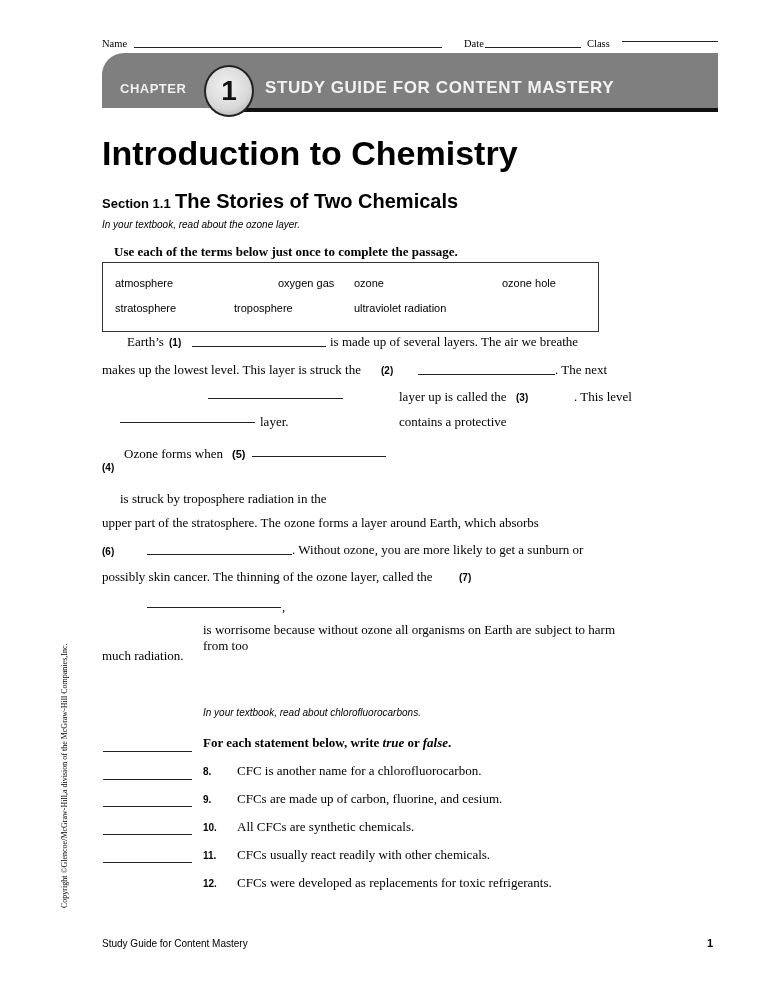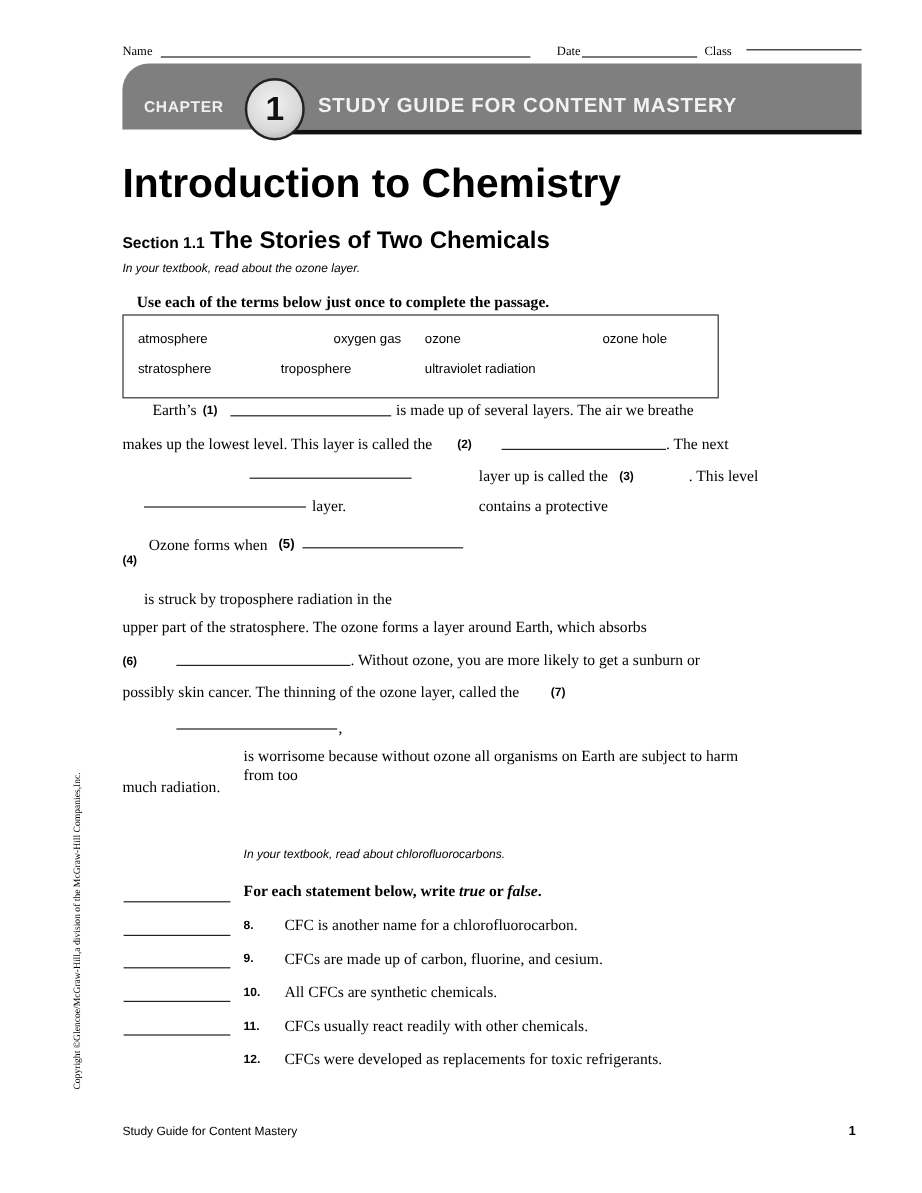--- a/index.html
+++ b/index.html
@@ -63,21 +63,21 @@
   <span class="term sans" style="left:12px;top:39px;">stratosphere</span>
   <span class="term sans" style="left:131px;top:39px;">troposphere</span>
   <span class="term sans" style="left:251px;top:39px;">ultraviolet radiation</span>
 </div>
 
 <span class="abs serif p" style="left:127px;top:334px;">Earth’s</span>
 <span class="abs num" style="left:169px;top:337px;">(1)</span>
 <div class="line" style="left:192px;top:346px;width:134px;"></div>
 <span class="abs serif p" style="left:330px;top:334px;">is made up of several layers. The air we breathe</span>
 
-<span class="abs serif p" style="left:102px;top:362px;">makes up the lowest level. This layer is called the</span>
+<span class="abs serif p" style="left:102px;top:362px;">makes up the lowest level. This layer is struck the</span>
 <span class="abs num" style="left:381px;top:365px;">(2)</span>
 <div class="line" style="left:418px;top:374px;width:137px;"></div>
 <span class="abs serif p" style="left:555px;top:362px;">. The next</span>
 
 <div class="line" style="left:208px;top:398px;width:135px;"></div>
 <span class="abs serif p" style="left:399px;top:389px;">layer up is called the</span>
 <span class="abs num" style="left:516px;top:392px;">(3)</span>
 <span class="abs serif p" style="left:551px;top:389px;margin-left:23px;">. This level</span>
 
 <div class="line" style="left:120px;top:422px;width:135px;"></div>

